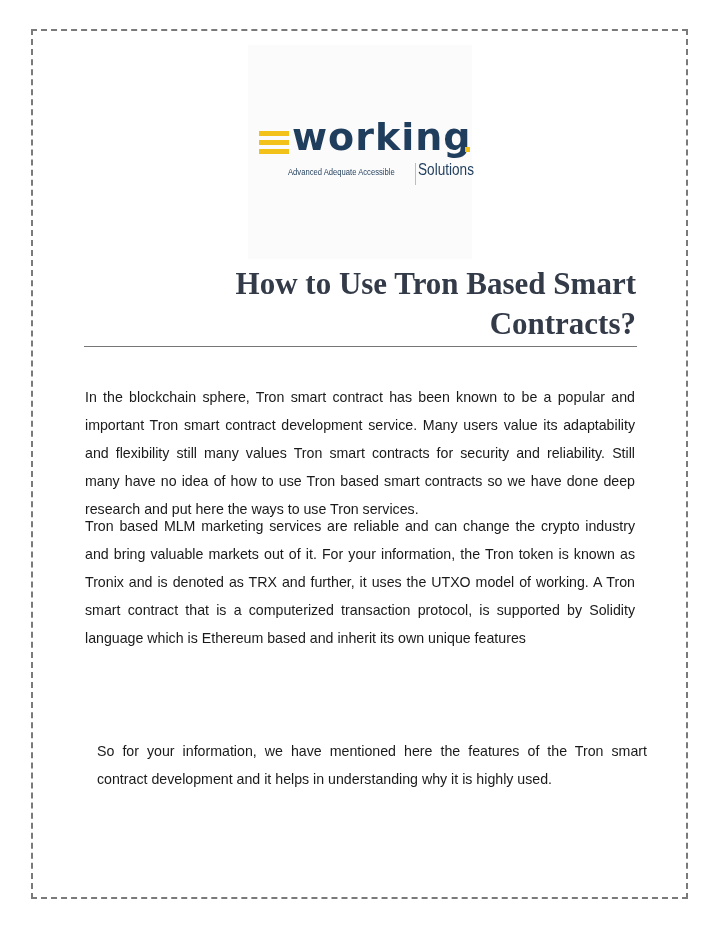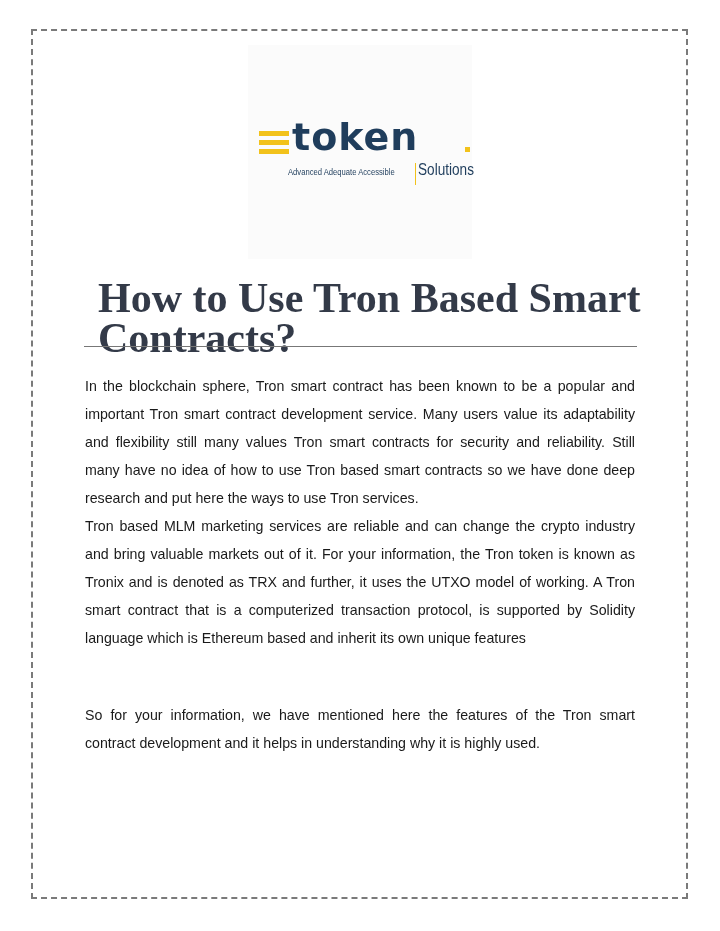--- a/index.html
+++ b/index.html
@@ -23,45 +23,45 @@
     position:absolute; left:40px; top:122px; font-size:9px; color:#1f3d5c;
     font-family:"Liberation Sans", sans-serif; transform:scaleX(0.85); transform-origin:left;
     white-space:nowrap;
   }
   .logo-sep { position:absolute; left:167px; top:118px; width:1px; height:22px; background:#f2c21b; }
   .logo-solutions {
     position:absolute; left:170px; top:116px; font-size:16px; color:#1f3d5c;
     font-family:"Liberation Sans", sans-serif; transform:scaleX(0.85); transform-origin:left; white-space:nowrap;
   }
   .title {
-    position:absolute; left:84px; top:264px; width:552px; text-align:left;
-    font-family:"Liberation Serif", serif; font-weight:bold; font-size:42px;
-    line-height:40px; color:#333a48; margin:14px;
+    position:absolute; left:84px; top:264px; width:552px; text-align:right;
+    font-family:"Liberation Serif", serif; font-weight:bold; font-size:31px;
+    line-height:40px; color:#333a48; margin:0;
   }
   .title-rule { position:absolute; left:84px; top:346px; width:553px; height:1px; background:#777; }
   .body-text {
     position:absolute; left:85px; width:550px; font-family:"Liberation Sans", sans-serif;
     font-size:14.2px; line-height:28px; color:#1a1a1a; text-align:justify; margin:0;
   }
-  .p1 { top:372px; }
+  .p1 { top:383px; }
   .p2 { top:512px; }
-  .p3 { top:701px; }
+  .p3 { top:737px;margin-left:12px; }
 </style>
 </head>
 <body>
 
 <div class="page-border"></div>
 
 <div class="logo-box">
   <div class="logo-mark">
       <span></span>
       <span></span>
       <span></span>
     </div>
-  <div class="logo-word">token</div>
+  <div class="logo-word">working</div>
   <div class="logo-dot"></div>
   <div class="logo-tagline">Advanced  Adequate  Accessible</div>
   <div class="logo-sep"></div>
   <div class="logo-solutions">Solutions</div>
 </div>
 
 <h1 class="title">How to Use Tron Based Smart Contracts?</h1>
 <div class="title-rule"></div>
 
 <p class="body-text p1">In the blockchain sphere, Tron smart contract has been known to be a popular and important Tron smart contract development service. Many users value its adaptability and flexibility still many values Tron smart contracts for security and reliability. Still many have no idea of how to use Tron based smart contracts so we have done deep research and put here the ways to use Tron services.</p>

